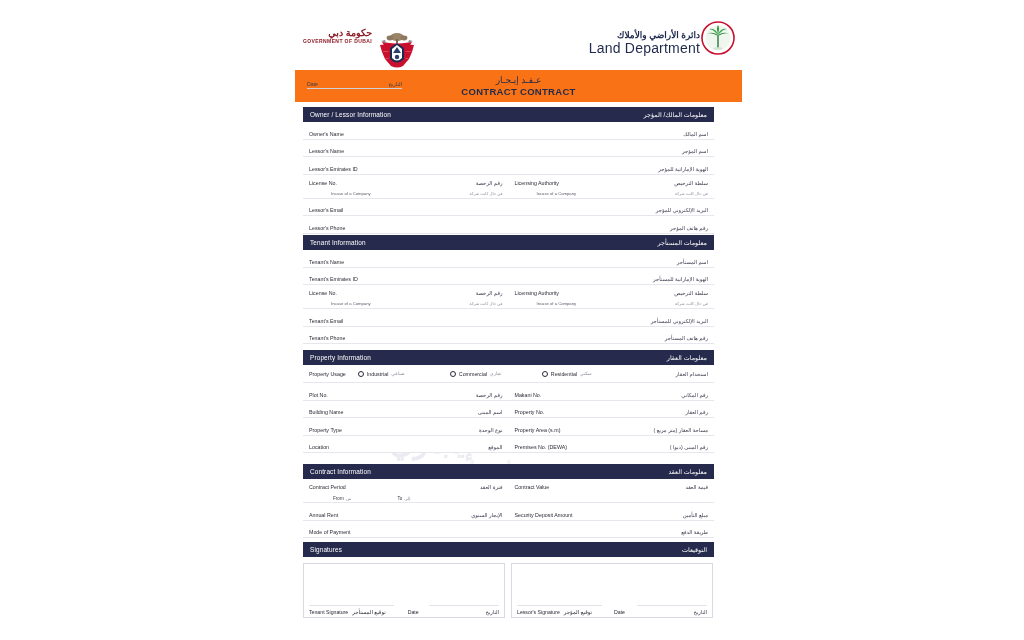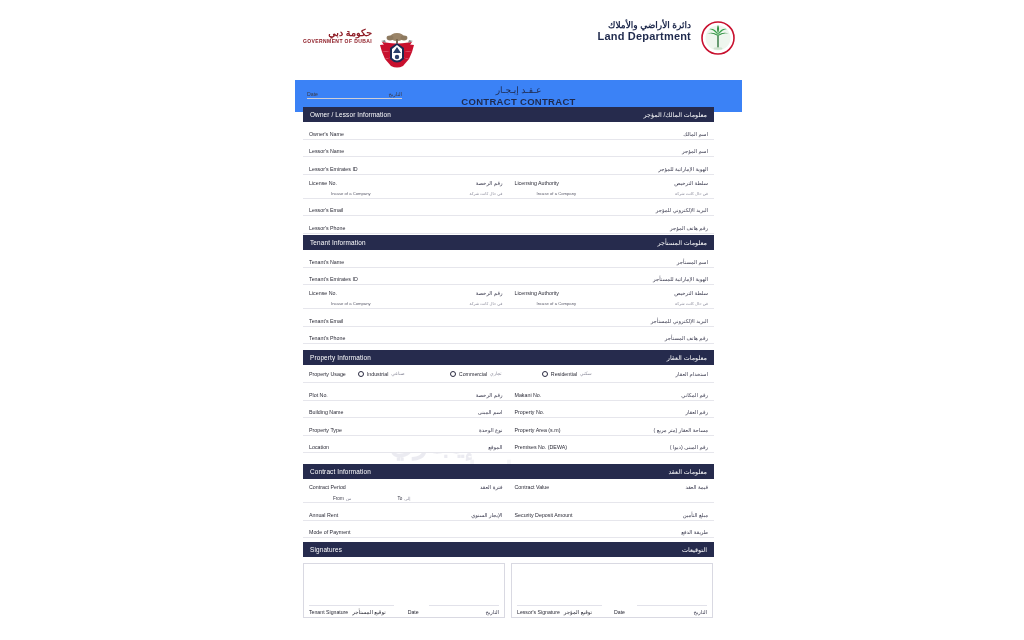--- a/index.html
+++ b/index.html
@@ -32,37 +32,37 @@
   }
   .logo-dubai .en {
     font-size: 5px; font-weight: bold; color: #8e1c26;
     letter-spacing: 0.4px;
   }
   .emblem {
     width: 42px; height: 42px; position: relative;
   }
   .logo-ld {
     position: absolute; right: 6px; top: 8px;
-    display: flex; align-items: flex-start; gap: 9px;
+    display: flex; align-items: flex-end; gap: 0;
   }
   .logo-ld .lbl { text-align: right; line-height: 1.15; }
   .logo-ld .ar {
     font-size: 9px; font-weight: bold; color: #1f2a4d; letter-spacing: 0px;
   }
   .logo-ld .en {
-    font-size: 11px; font-weight: bold; color: #1f2a4d; letter-spacing: 0.2px;
+    font-size: 14px; font-weight: normal; color: #1f2a4d; letter-spacing: 0.2px;
   }
   .palm { width: 36px; height: 36px; }
 
   
   .title-band {
     position: absolute;
-    left: 295px; top: 80px;
+    left: 295px; top: 70px;
     width: 447px; height: 32px;
-    background: #3b82f6;
+    background: #f97316;
   }
   .date-field {
     position: absolute; left: 12px; top: 11px;
     width: 95px; display: flex; align-items: flex-end;
     border-bottom: 1px solid #cfcfd6; padding-bottom: 1px;
   }
   .date-field .en { font-size: 5.2px; color: #3a3a46; }
   .date-field .ar { font-size: 5.2px; color: #3a3a46; margin-left: auto; }
   .doc-title {
     position: absolute; left: 0; right: 0; top: 5px;

